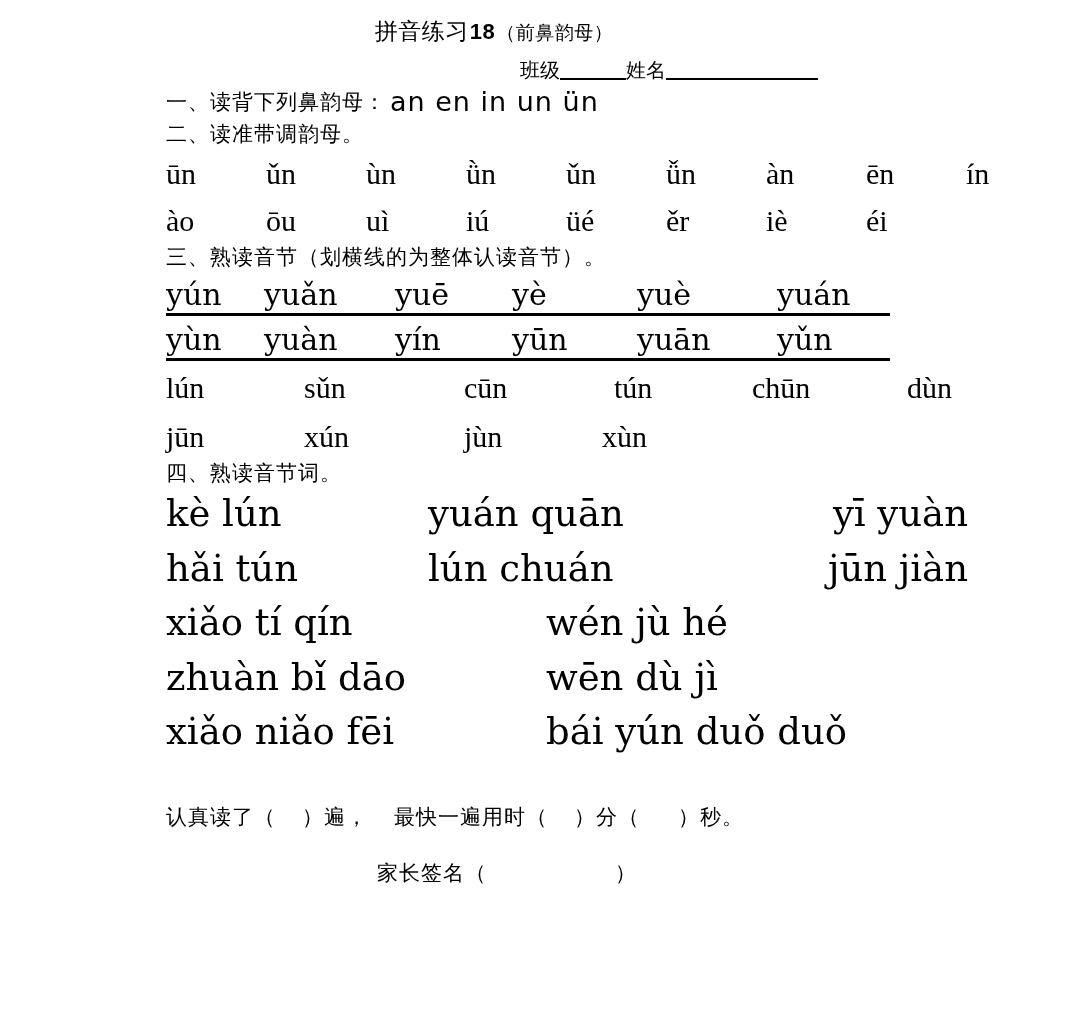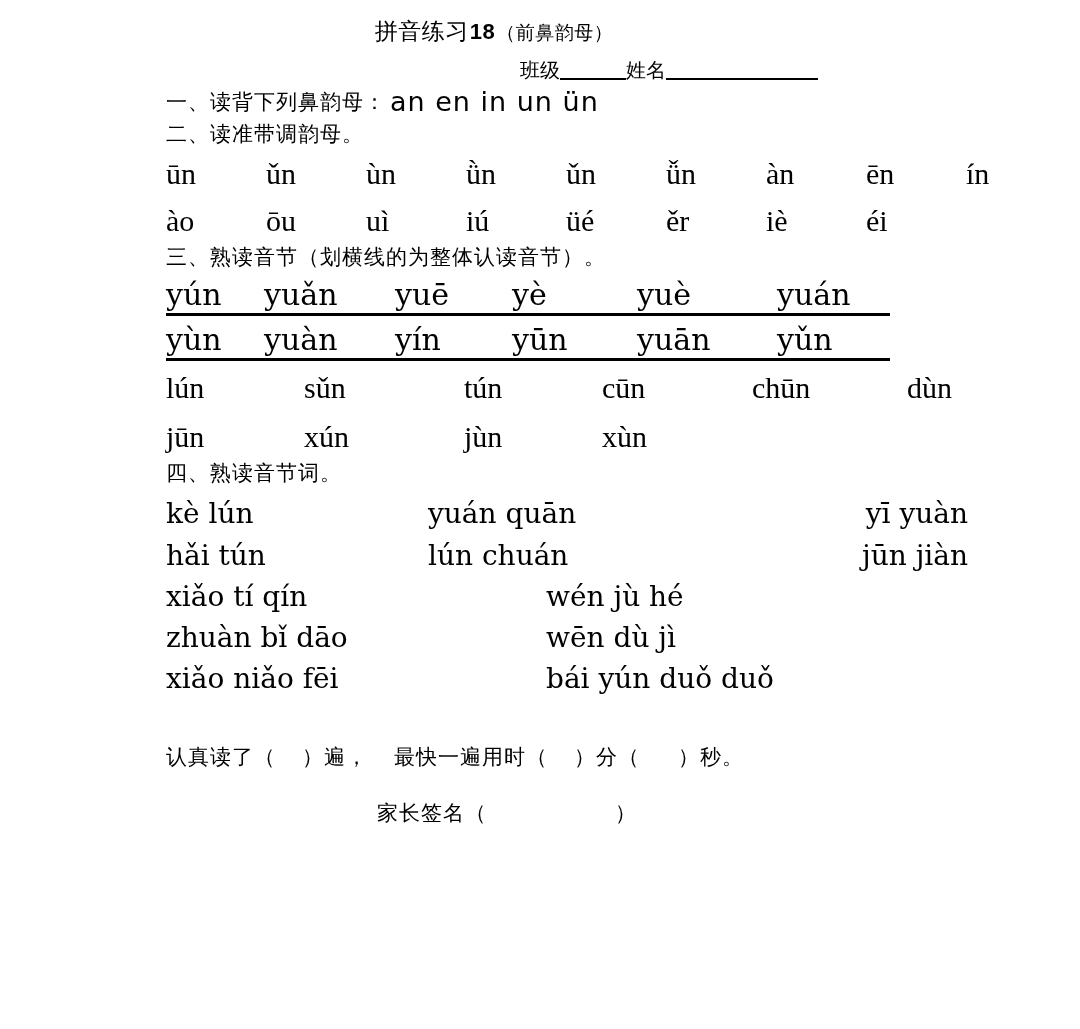--- a/index.html
+++ b/index.html
@@ -106,23 +106,23 @@
     white-space: nowrap;
     font-family: "DejaVu Serif","Liberation Serif",serif;
     font-size: 30px;
     margin-top: 6px;
     padding-bottom: 1px;
   }
   .underlined .cell { flex: 0 0 auto; }
 
   
   .word-grid {
-    margin-top: 6px;
+    margin-top: 0;
     font-family: "DejaVu Serif","Liberation Serif",serif;
-    font-size: 28px;
+    font-size: 37px;
     line-height: 1.47;
   }
   .word-line {
     display: flex;
     white-space: nowrap;
   }
   .word-line .col1 { flex: 0 0 262px; }
   .word-line .col2 { flex: 0 0 300px; }
   .word-line .col3 { flex: 0 0 auto; }
   .word-line.wide .col1 { flex: 0 0 380px; }
@@ -212,22 +212,22 @@
       <span class="cell" style="flex:0 0 131px">yuàn</span>
       <span class="cell" style="flex:0 0 117px">yín</span>
       <span class="cell" style="flex:0 0 125px">yūn</span>
       <span class="cell" style="flex:0 0 140px">yuān</span>
       <span class="cell">yǔn</span>
     </div>
 
     <div class="pinyin-row syl-row">
       <span class="cell" style="flex:0 0 118px">lún</span>
       <span class="cell" style="flex:0 0 140px">sǔn</span>
+      <span class="cell" style="flex:0 0 130px">cūn</span>
       <span class="cell" style="flex:0 0 118px">tún</span>
-      <span class="cell" style="flex:0 0 130px">cūn</span>
       <span class="cell" style="flex:0 0 135px">chūn</span>
       <span class="cell">dùn</span>
     </div>
 
     <div class="pinyin-row syl-row">
       <span class="cell" style="flex:0 0 118px">jūn</span>
       <span class="cell" style="flex:0 0 140px">xún</span>
       <span class="cell" style="flex:0 0 118px">jùn</span>
       <span class="cell">xùn</span>
     </div>

